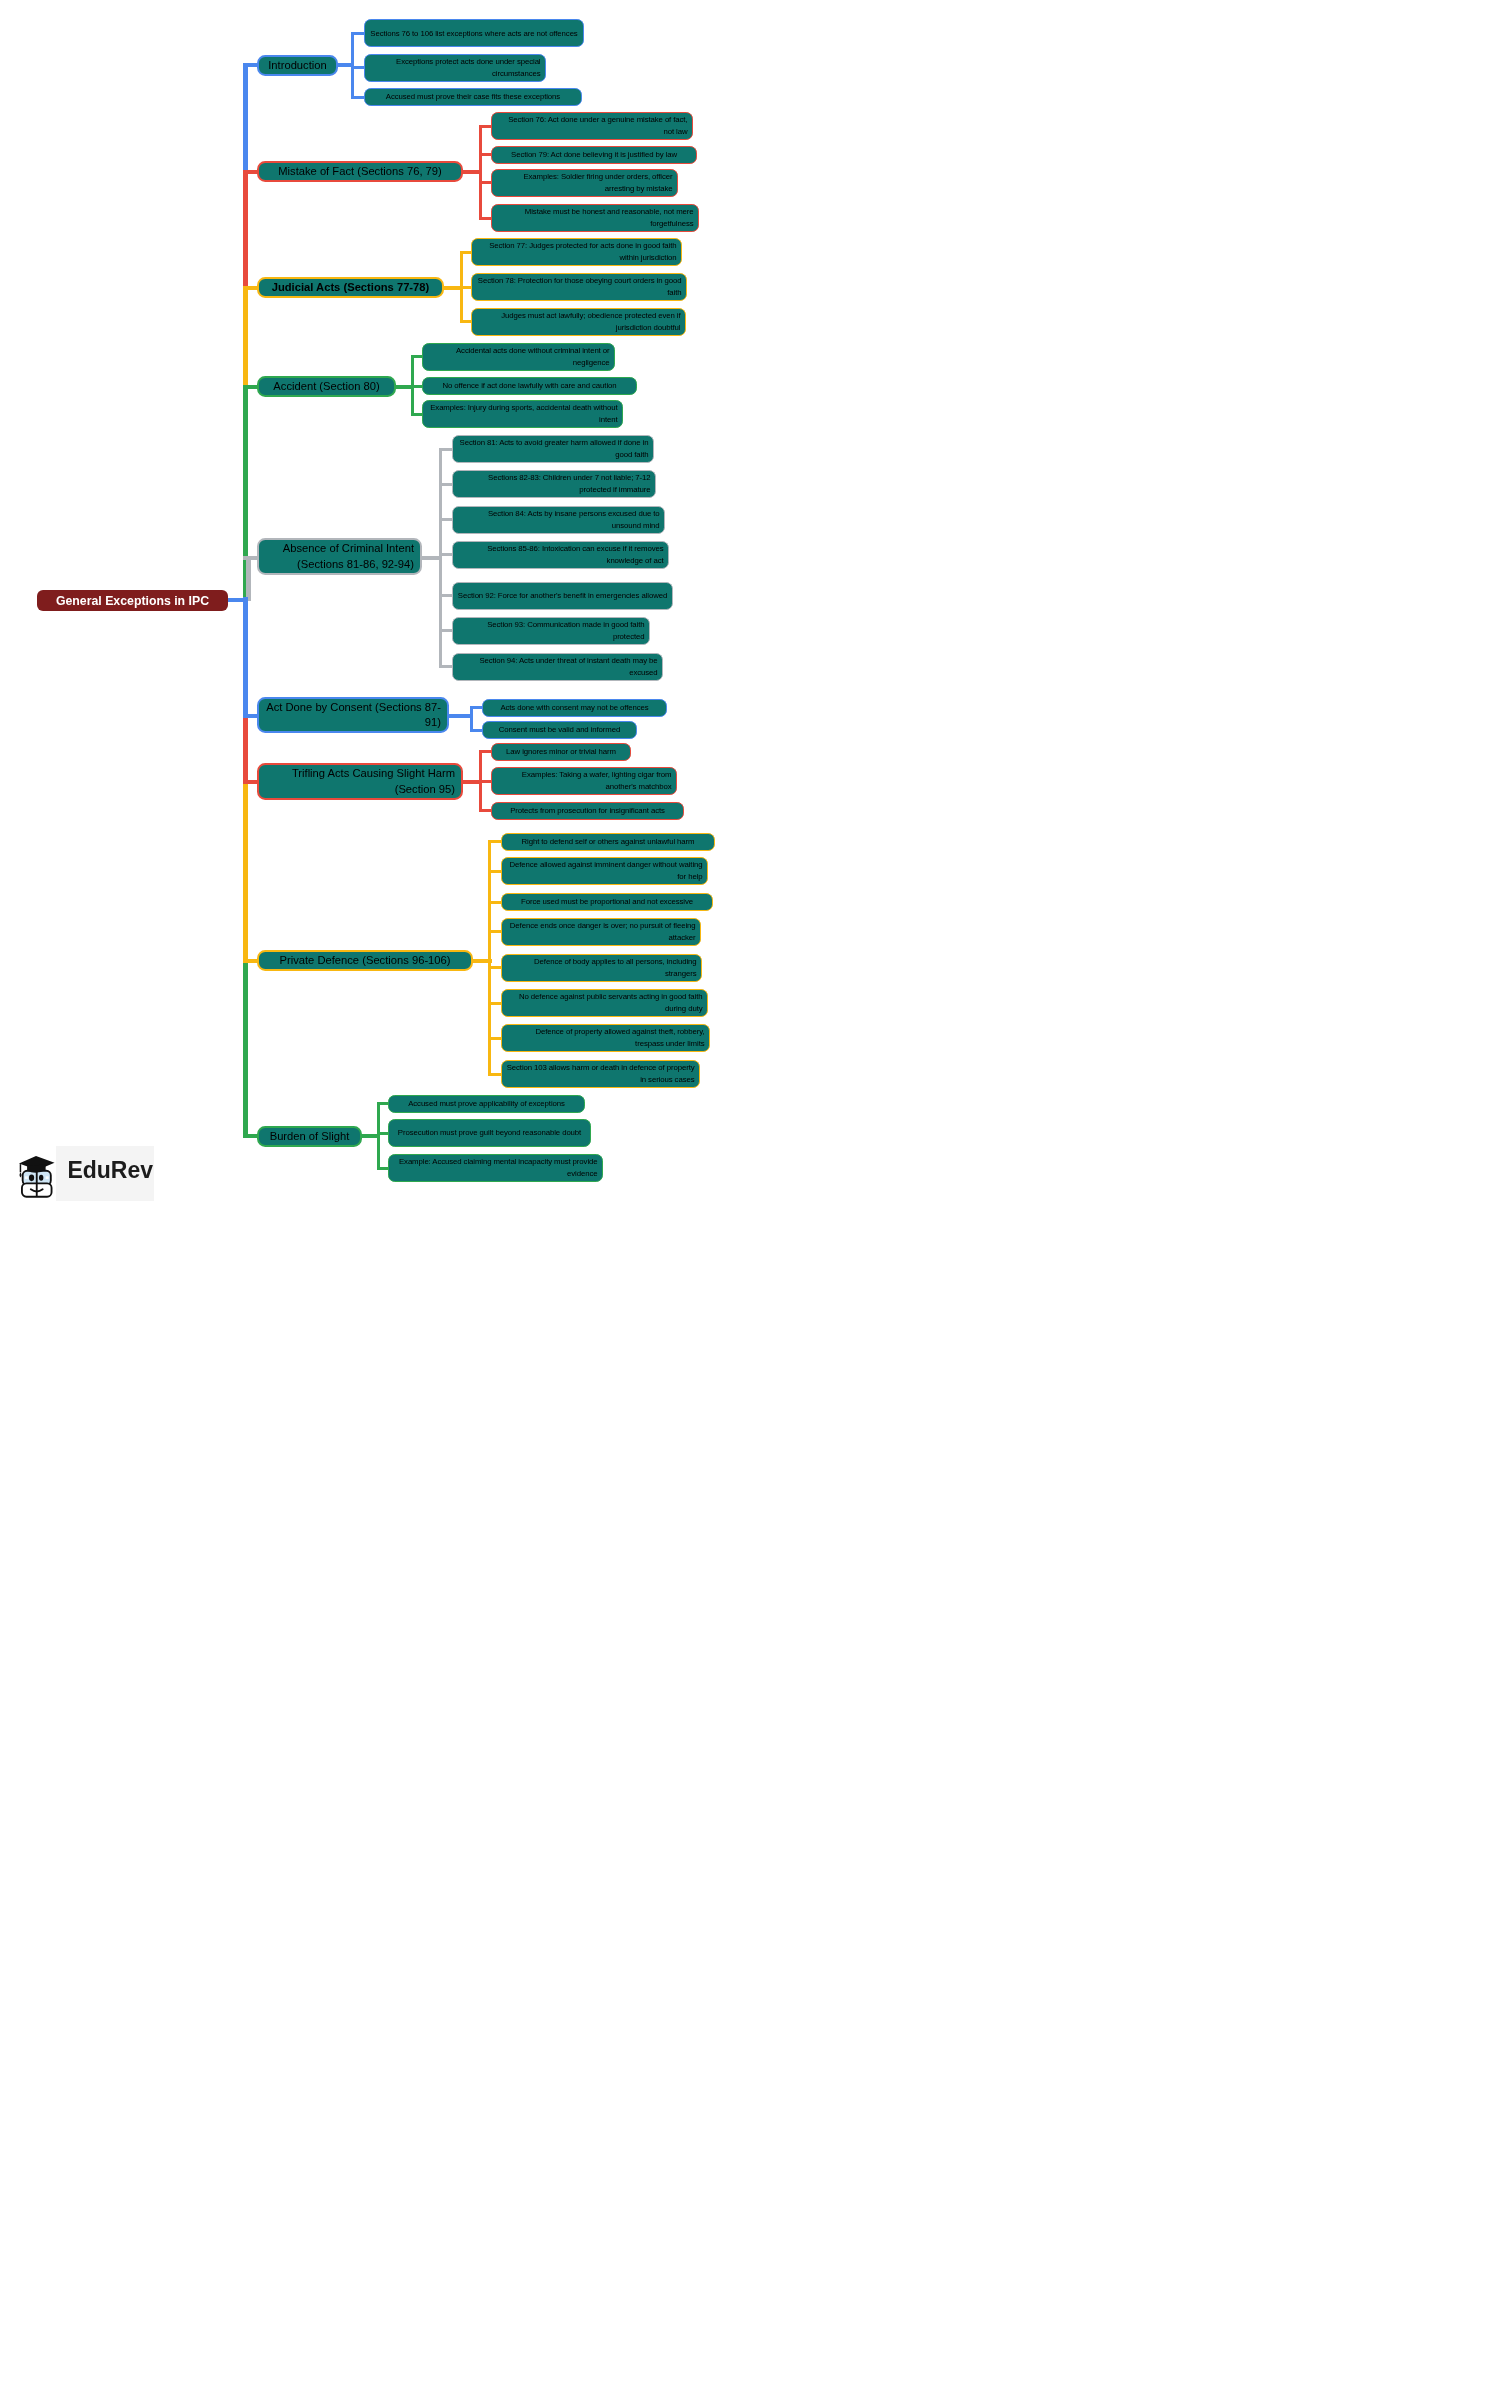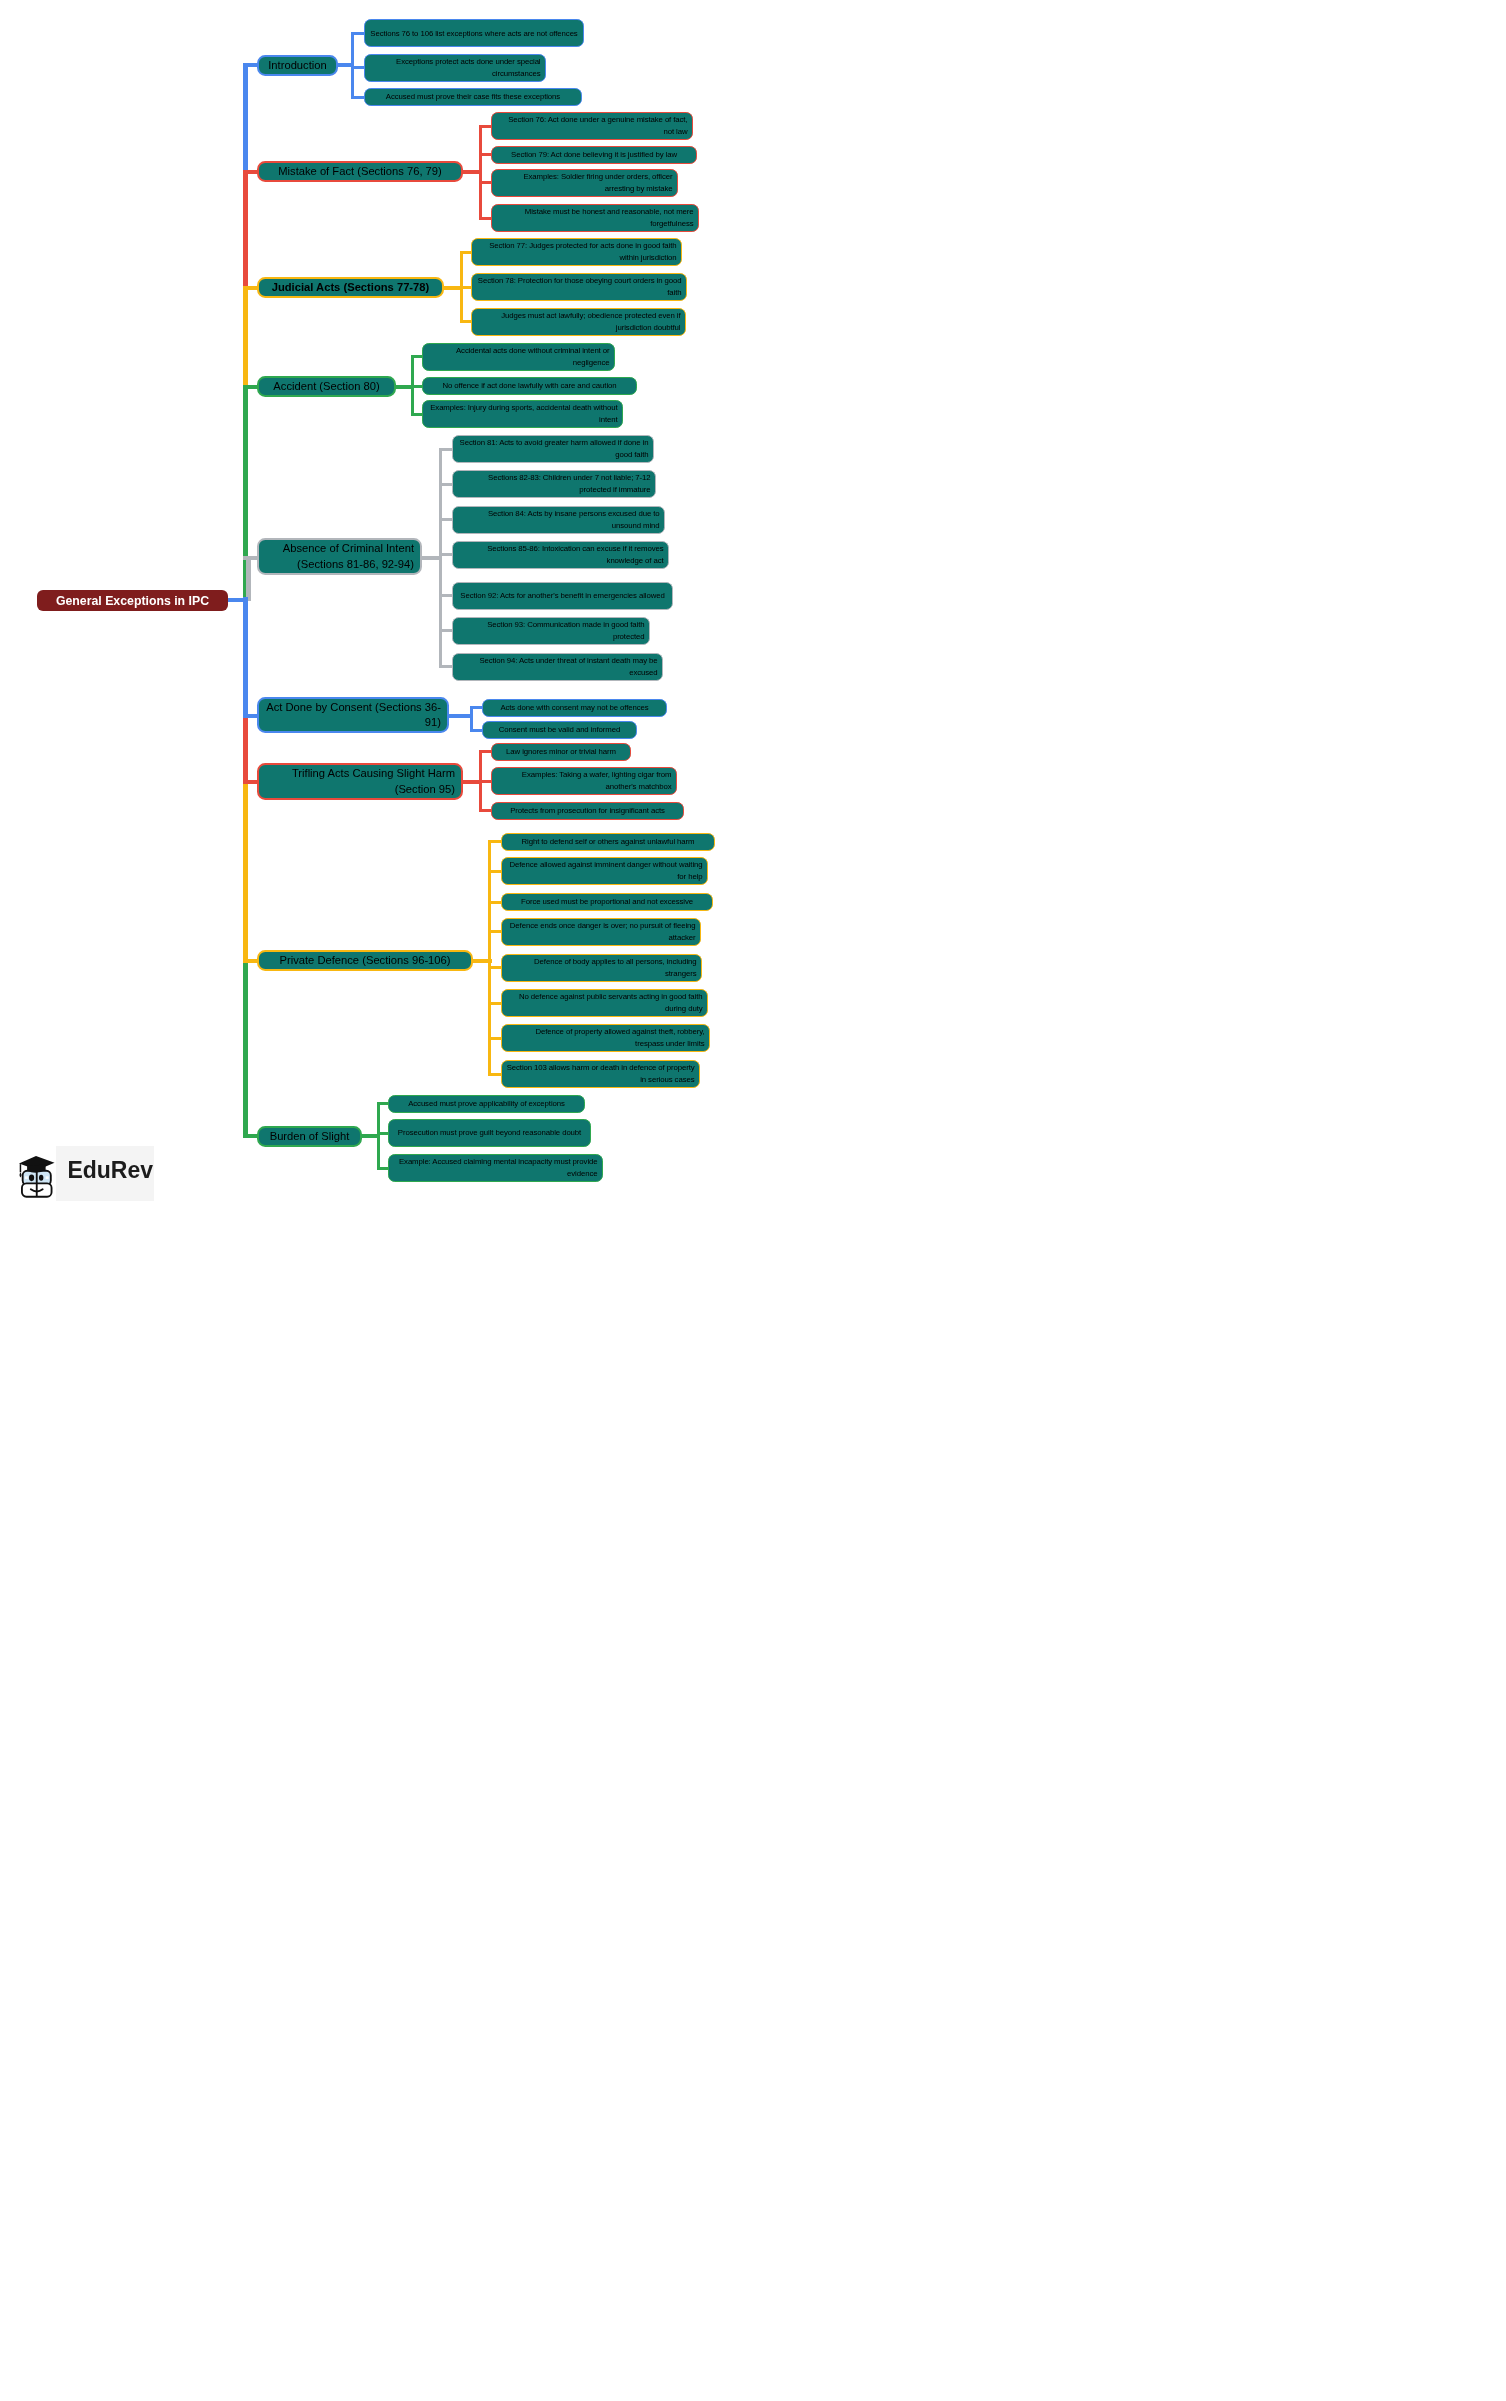--- a/index.html
+++ b/index.html
@@ -128,29 +128,29 @@
       <div class="seg" style="left: 439px; top: 518px; width: 12.7px; height: 3px; background: rgb(178, 182, 187); z-index: 1;"></div>
       <div class="seg" style="left: 439px; top: 553px; width: 12.7px; height: 3px; background: rgb(178, 182, 187); z-index: 1;"></div>
       <div class="seg" style="left: 439px; top: 594px; width: 12.7px; height: 3px; background: rgb(178, 182, 187); z-index: 1;"></div>
       <div class="seg" style="left: 439px; top: 629px; width: 12.7px; height: 3px; background: rgb(178, 182, 187); z-index: 1;"></div>
       <div class="seg" style="left: 439px; top: 665px; width: 12.7px; height: 3px; background: rgb(178, 182, 187); z-index: 1;"></div>
       <div class="node branch-node" style="left: 257px; top: 538px; width: 165px; height: 37px; border: 2.2px solid rgb(178, 182, 187);">Absence of Criminal Intent (Sections 81-86, 92-94)</div>
       <div class="node child-node" style="left: 452px; top: 435px; width: 202px; height: 28px; border: 1.9px solid rgb(178, 182, 187);">Section 81: Acts to avoid greater harm allowed if done in good faith</div>
       <div class="node child-node" style="left: 452px; top: 470px; width: 204px; height: 28px; border: 1.9px solid rgb(178, 182, 187);">Sections 82-83: Children under 7 not liable; 7-12 protected if immature</div>
       <div class="node child-node" style="left: 452px; top: 506px; width: 213px; height: 28px; border: 1.9px solid rgb(178, 182, 187);">Section 84: Acts by insane persons excused due to unsound mind</div>
       <div class="node child-node" style="left: 452px; top: 541px; width: 217px; height: 28px; border: 1.9px solid rgb(178, 182, 187);">Sections 85-86: Intoxication can excuse if it removes knowledge of act</div>
-      <div class="node child-node" style="left: 452px; top: 582px; width: 221px; height: 28px; border: 1.9px solid rgb(178, 182, 187);">Section 92: Acts for another's benefit in emergencies allowed</div>
+      <div class="node child-node" style="left: 452px; top: 582px; width: 221px; height: 28px; border: 1.9px solid rgb(178, 182, 187);">Section 92: Force for another's benefit in emergencies allowed</div>
       <div class="node child-node" style="left: 452px; top: 617px; width: 198px; height: 28px; border: 1.9px solid rgb(178, 182, 187);">Section 93: Communication made in good faith protected</div>
       <div class="node child-node" style="left: 452px; top: 653px; width: 211px; height: 28px; border: 1.9px solid rgb(178, 182, 187);">Section 94: Acts under threat of instant death may be excused</div>
       <div class="seg" style="left: 243px; top: 714px; width: 17px; height: 3.7px; background: rgb(74, 135, 238); z-index: 1;"></div>
       <div class="seg" style="left: 449px; top: 714px; width: 24px; height: 3.7px; background: rgb(74, 135, 238); z-index: 1;"></div>
       <div class="seg" style="left: 470px; top: 706px; width: 3px; height: 25.4px; background: rgb(74, 135, 238); z-index: 1;"></div>
       <div class="seg" style="left: 470px; top: 706px; width: 12.7px; height: 3px; background: rgb(74, 135, 238); z-index: 1;"></div>
       <div class="seg" style="left: 470px; top: 729px; width: 12.7px; height: 3px; background: rgb(74, 135, 238); z-index: 1;"></div>
-      <div class="node branch-node" style="left: 257px; top: 697px; width: 192px; height: 36px; border: 2.2px solid rgb(74, 135, 238);">Act Done by Consent (Sections 36-91)</div>
+      <div class="node branch-node" style="left: 257px; top: 697px; width: 192px; height: 36px; border: 2.2px solid rgb(74, 135, 238);">Act Done by Consent (Sections 87-91)</div>
       <div class="node child-node one" style="left: 482px; top: 699px; width: 185px; height: 18px; border: 1.9px solid rgb(74, 135, 238);">Acts done with consent may not be offences</div>
       <div class="node child-node one" style="left: 482px; top: 721px; width: 155px; height: 18px; border: 1.9px solid rgb(74, 135, 238);">Consent must be valid and informed</div>
       <div class="seg" style="left: 243px; top: 780px; width: 17px; height: 3.7px; background: rgb(232, 74, 60); z-index: 1;"></div>
       <div class="seg" style="left: 463px; top: 780px; width: 18.7px; height: 3.7px; background: rgb(232, 74, 60); z-index: 1;"></div>
       <div class="seg" style="left: 479px; top: 750px; width: 3px; height: 62px; background: rgb(232, 74, 60); z-index: 1;"></div>
       <div class="seg" style="left: 479px; top: 750px; width: 12.7px; height: 3px; background: rgb(232, 74, 60); z-index: 1;"></div>
       <div class="seg" style="left: 479px; top: 780px; width: 12.7px; height: 3px; background: rgb(232, 74, 60); z-index: 1;"></div>
       <div class="seg" style="left: 479px; top: 809px; width: 12.7px; height: 3px; background: rgb(232, 74, 60); z-index: 1;"></div>
       <div class="node branch-node" style="left: 257px; top: 763px; width: 206px; height: 37px; border: 2.2px solid rgb(232, 74, 60);">Trifling Acts Causing Slight Harm (Section 95)</div>
       <div class="node child-node one" style="left: 491px; top: 743px; width: 140px; height: 18px; border: 1.9px solid rgb(232, 74, 60);">Law ignores minor or trivial harm</div>

